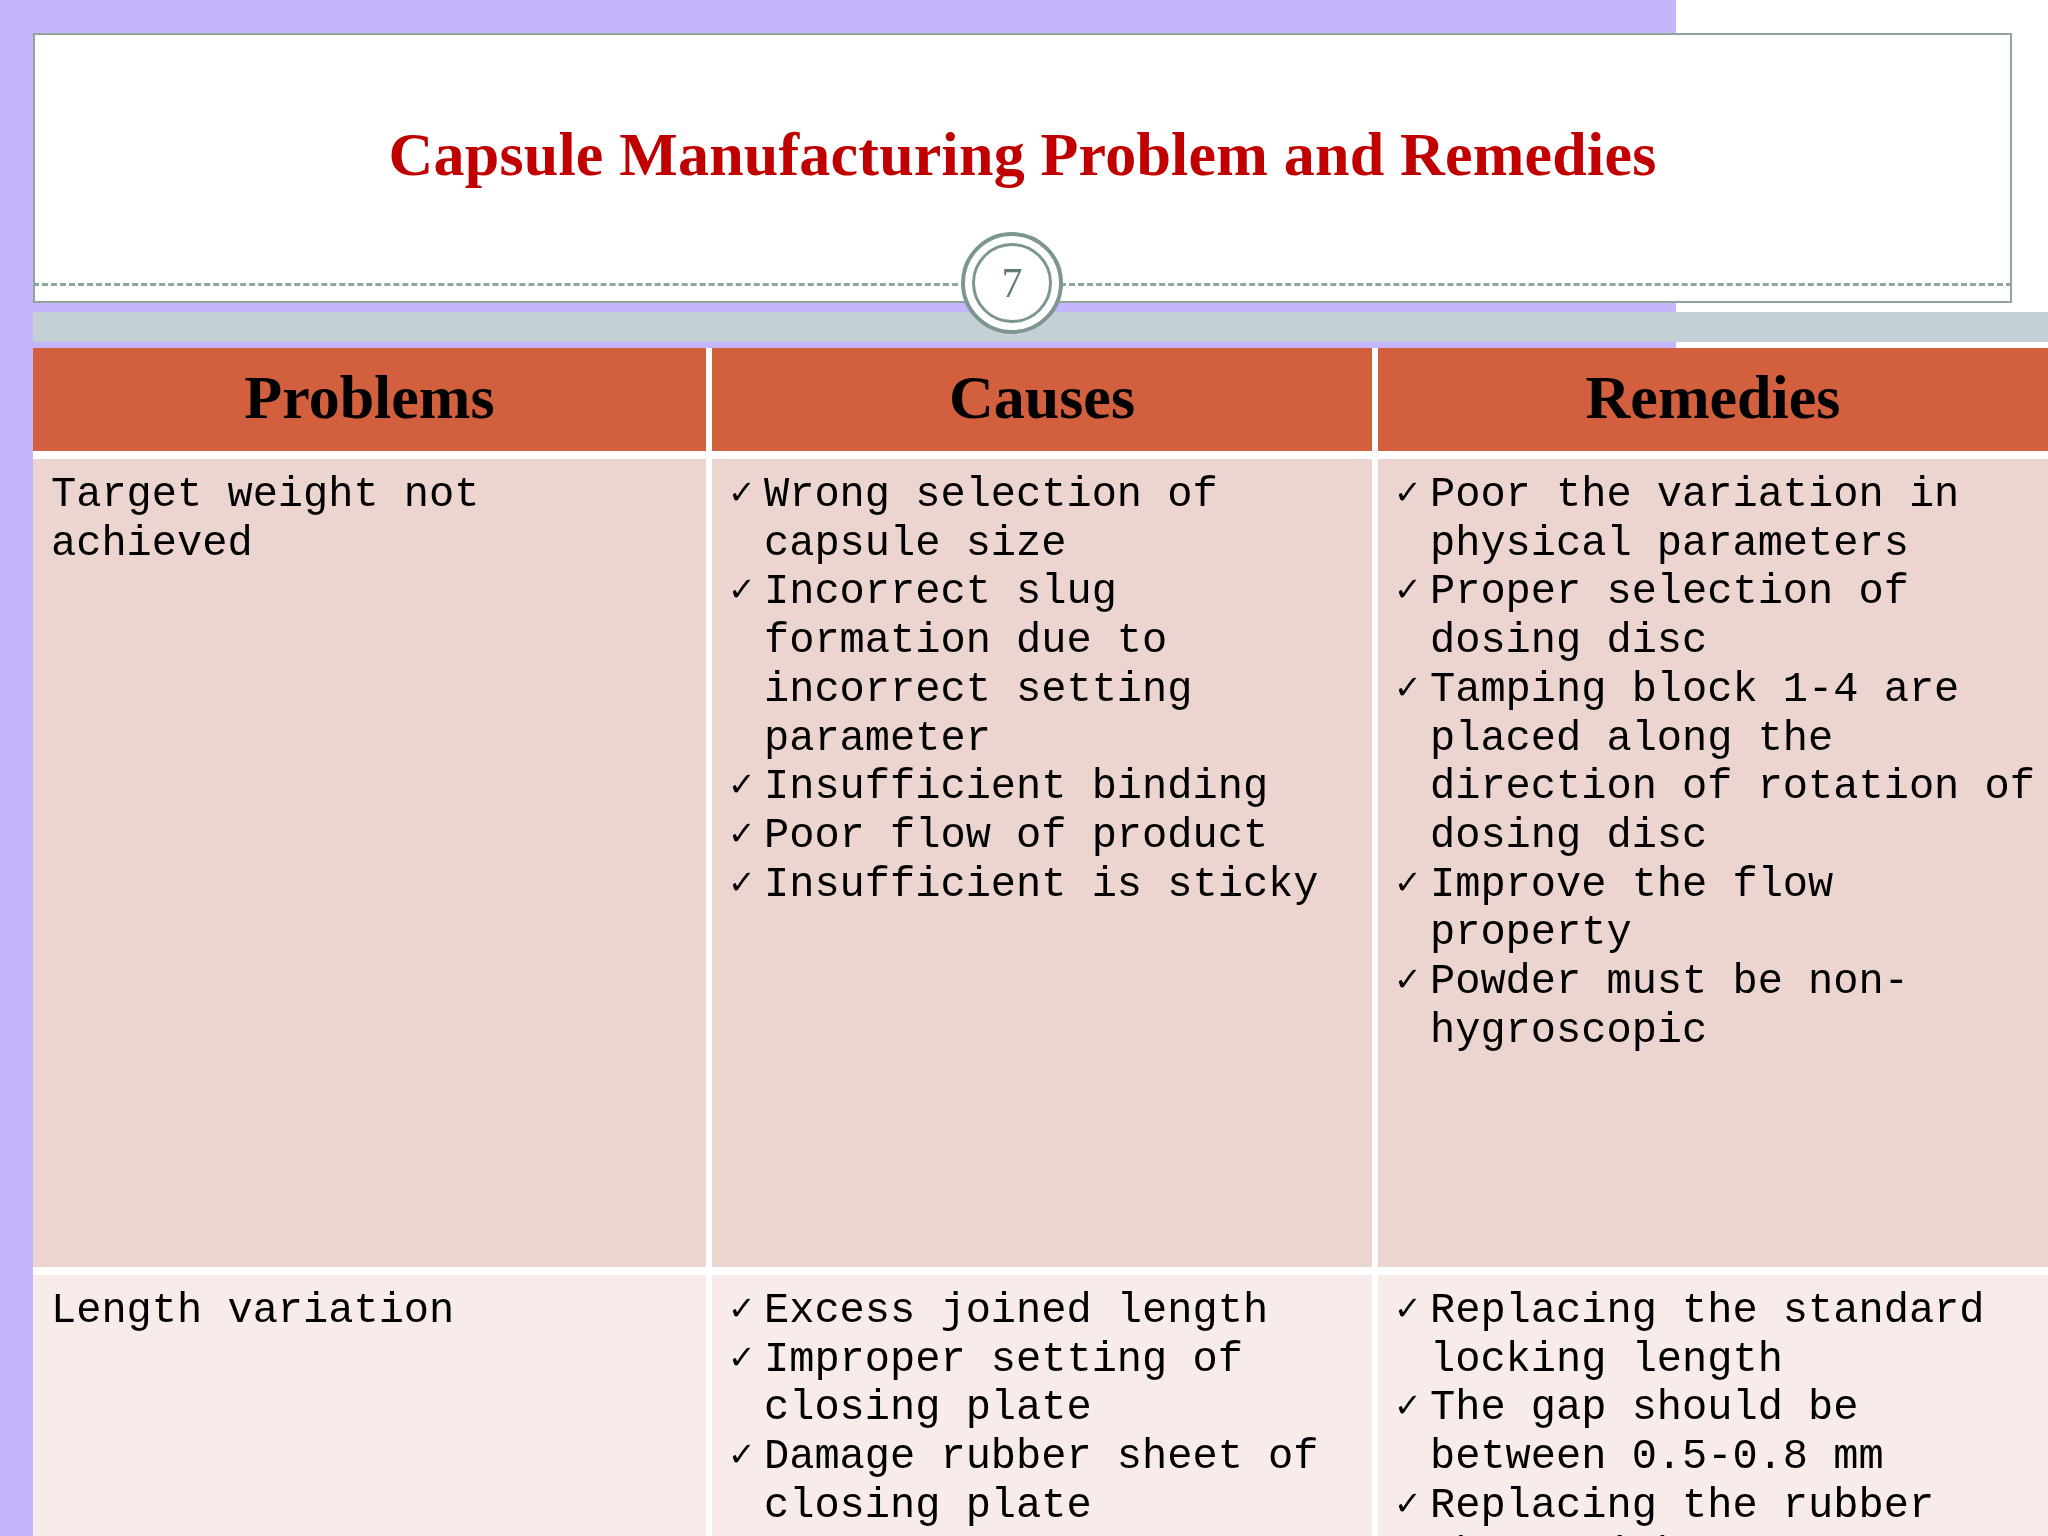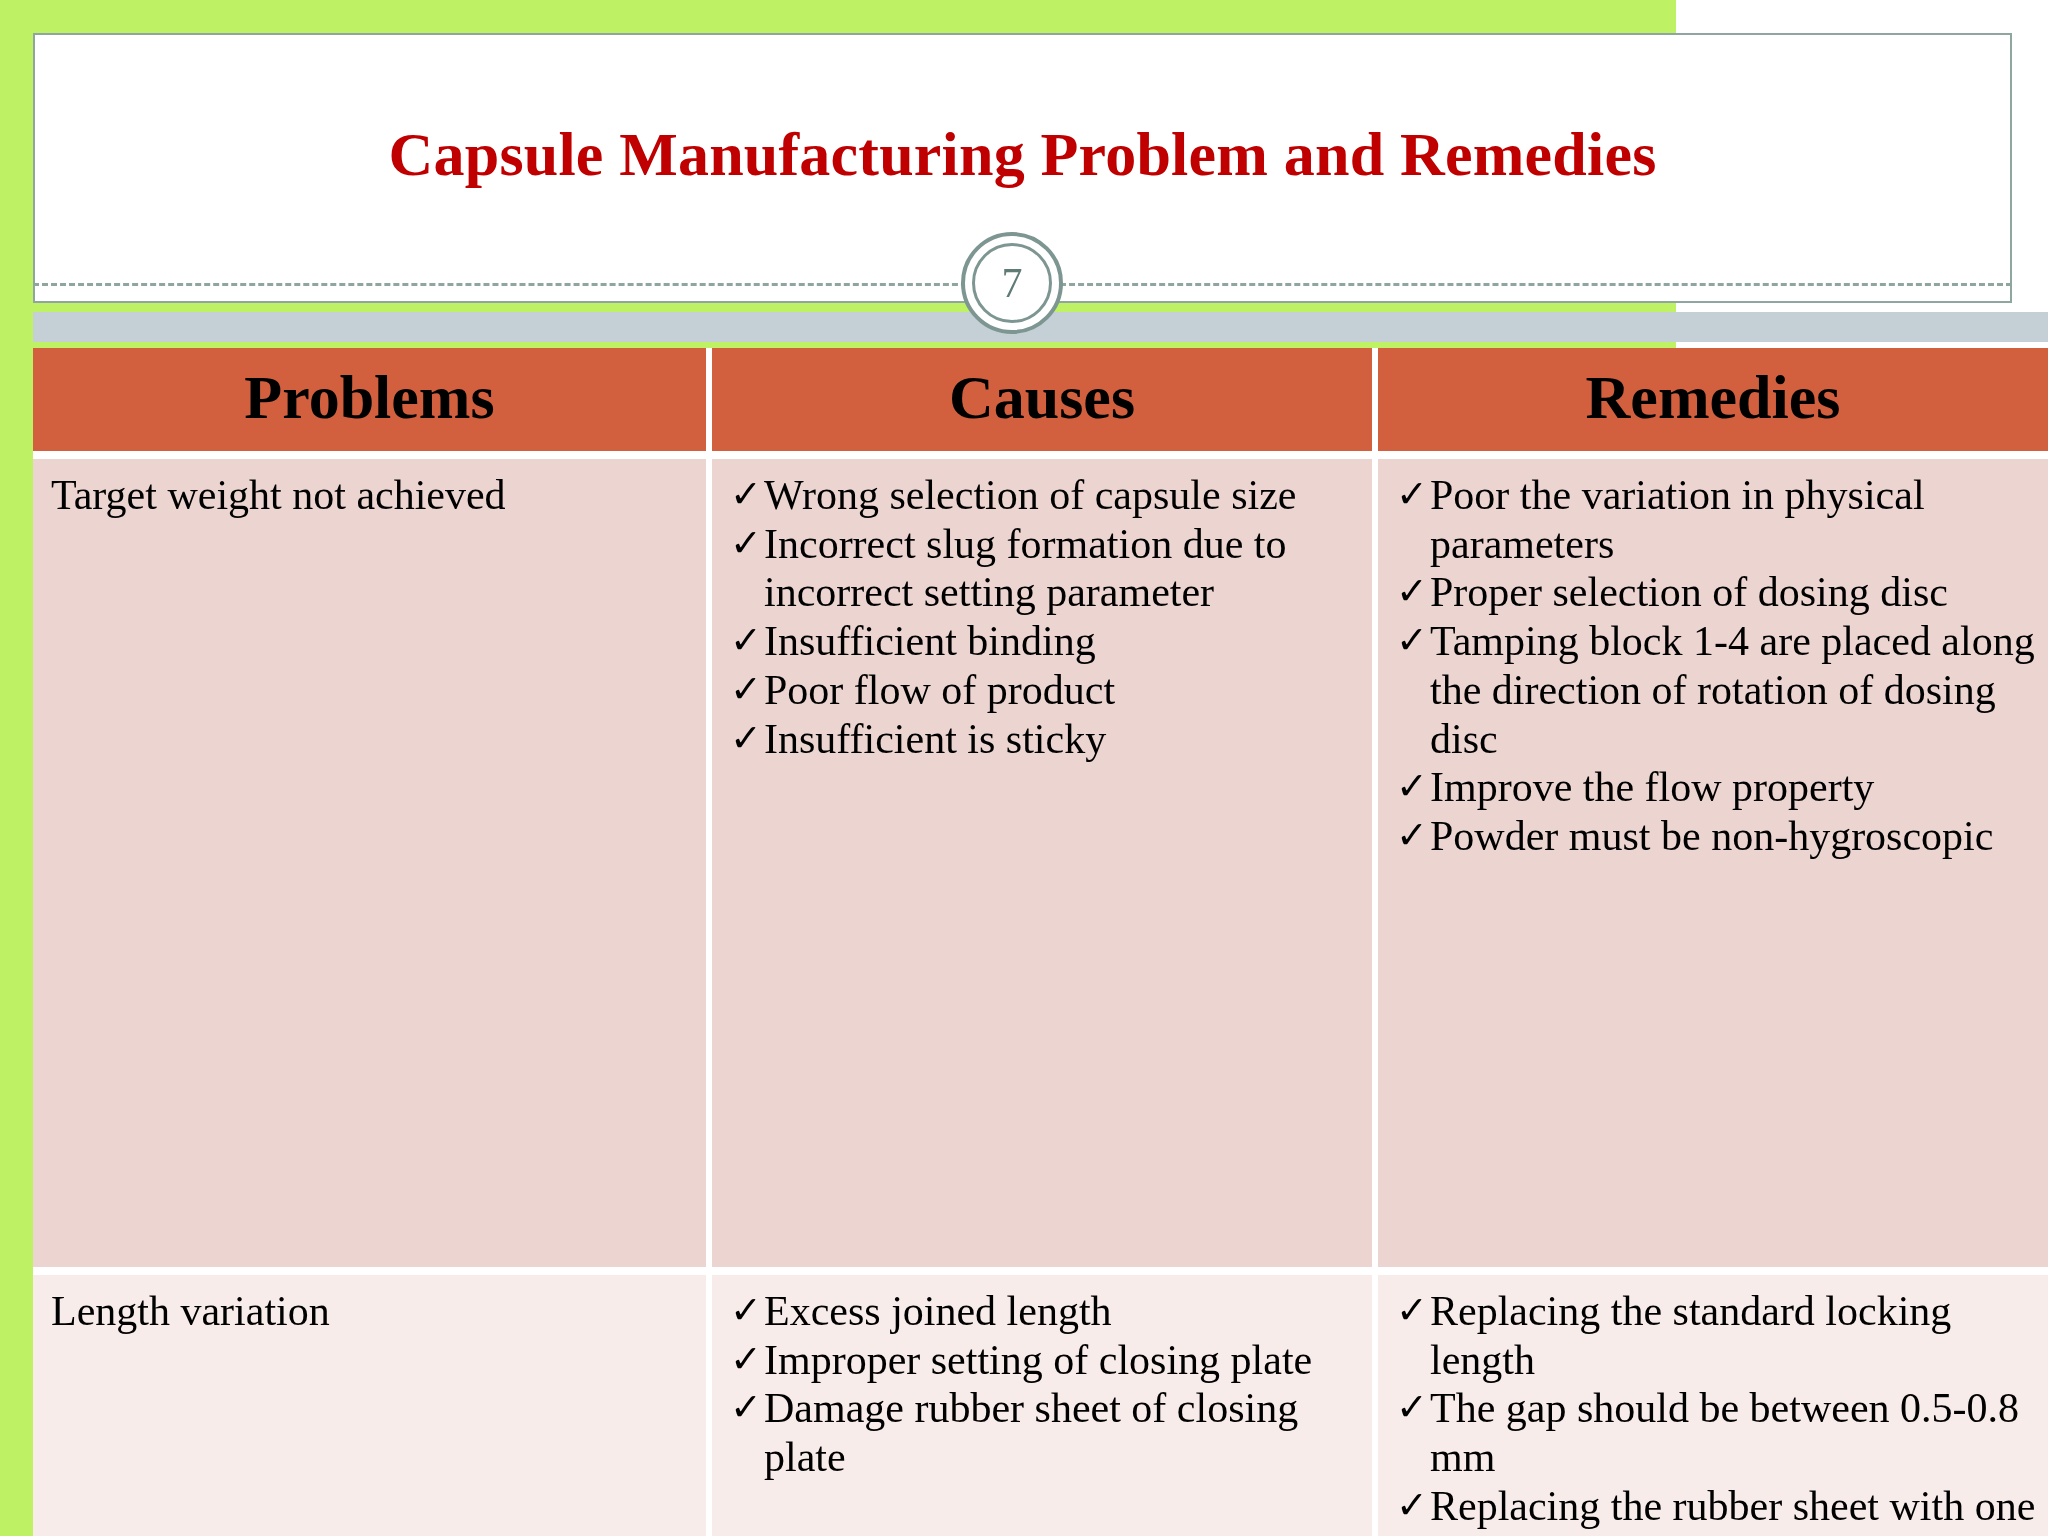--- a/index.html
+++ b/index.html
@@ -14,21 +14,21 @@
     overflow: hidden;
     position: relative;
   }
 
   
   .slide {
     position: absolute;
     left: 0; top: 0;
     width: 1676px;
     height: 1536px;
-    background: #bef264;
+    background: #c4b5fd;
   }
 
   
   .header-frame {
     position: absolute;
     left: 33px;
     top: 33px;
     width: 1979px;
     height: 270px;
     border: 2px solid #8fa6a0;
@@ -131,21 +131,21 @@
   }
   .tbl th:last-child { border-right: none; }
 
   .tbl td {
     vertical-align: top;
     font-size: 42px;
     line-height: 1.16;
     color: #000000;
     padding: 12px 8px 16px 18px;
     border-right: 6px solid #ffffff;
-    font-family: Liberation Serif, serif;
+    font-family: Liberation Mono, monospace;
   }
   .tbl td:last-child { border-right: none; }
 
   tr.row-1 td { background: #ecd5d0; height: 780px; }
   tr.row-2 td { background: #f7ece9; height: 420px; }
   tr.row-1 td { border-bottom: 8px solid #ffffff; }
 
   .cell-plain { }
   ul.checklist {
     list-style: none;

